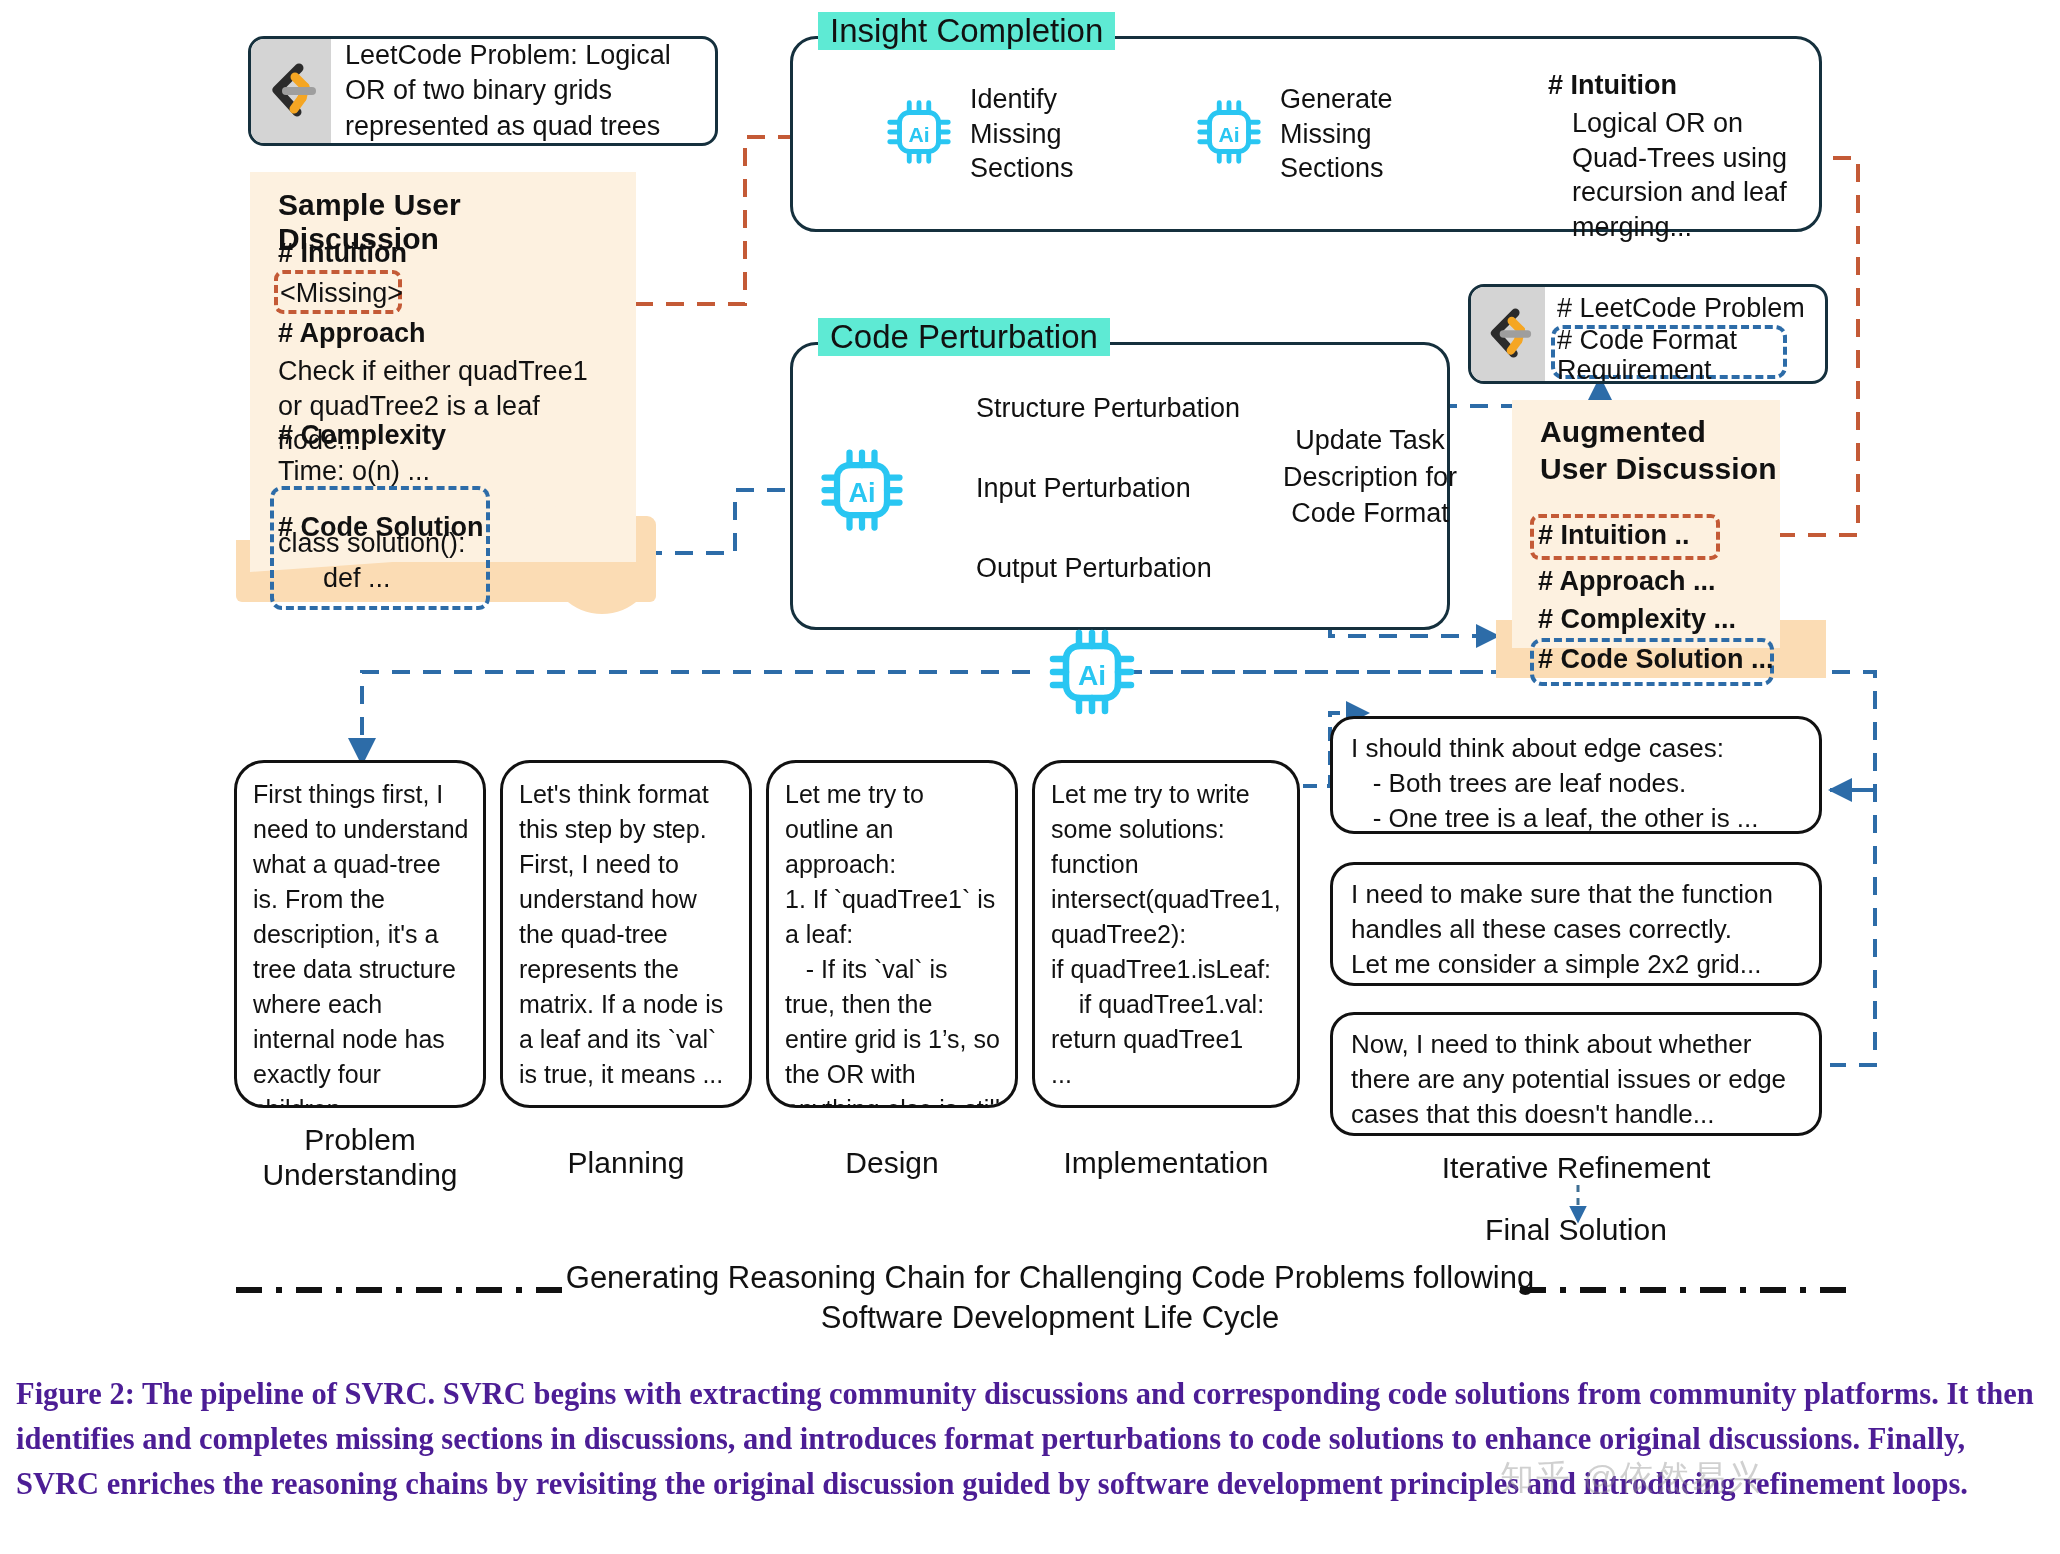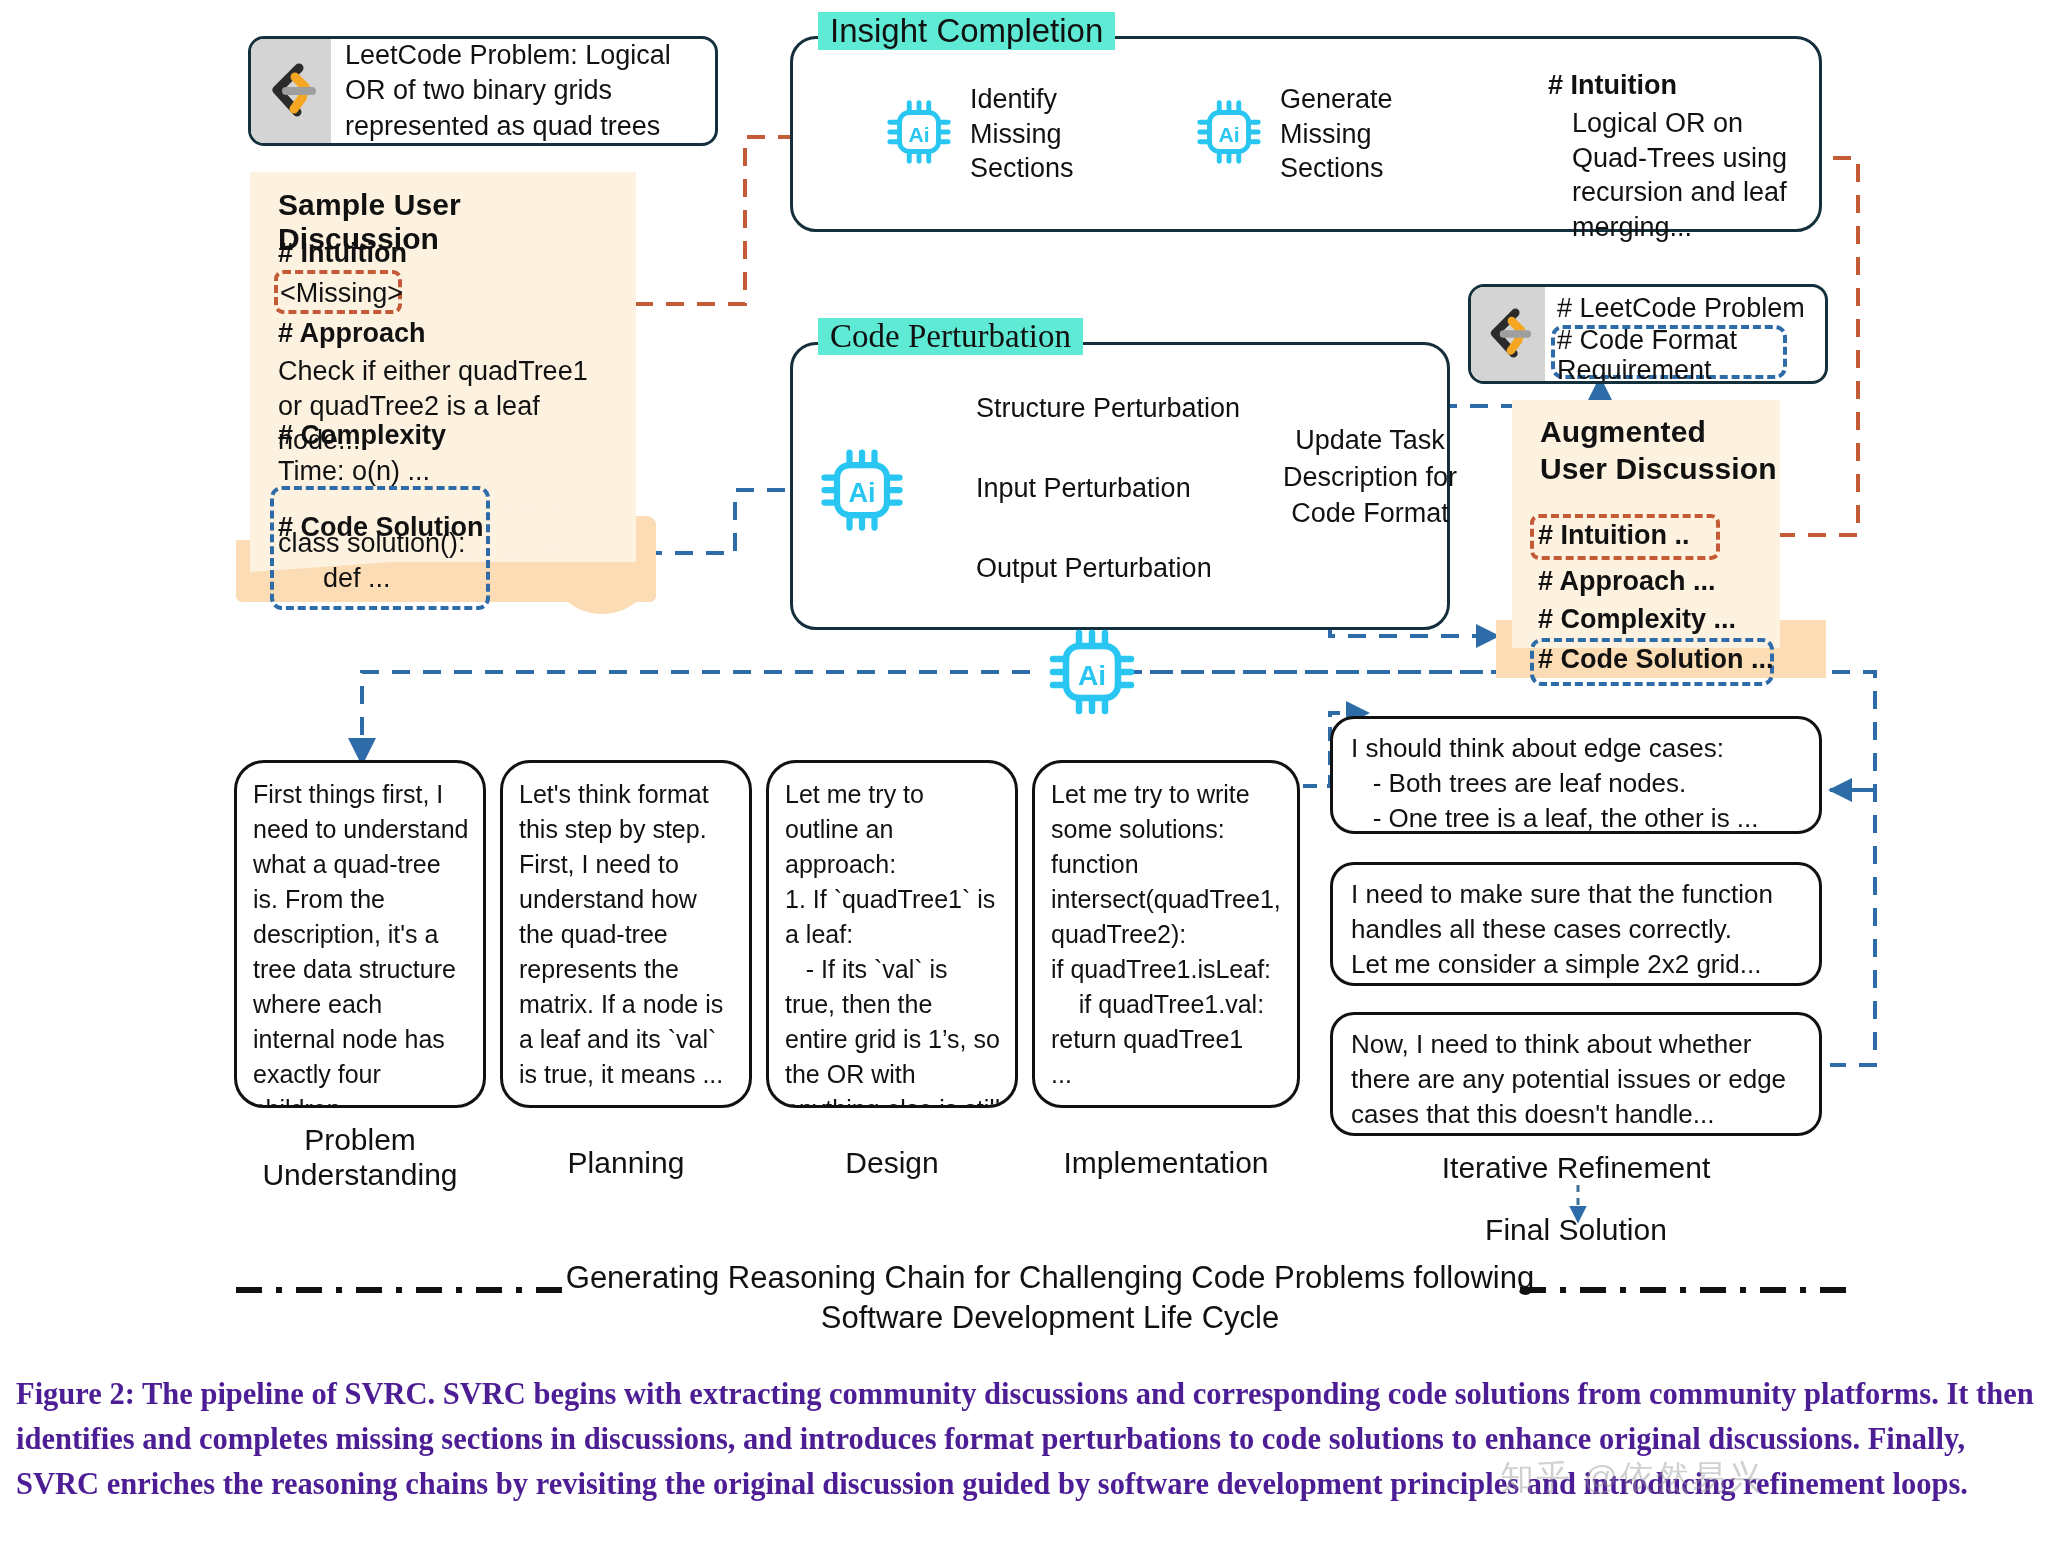--- a/index.html
+++ b/index.html
@@ -174,21 +174,21 @@
     </span>
     <span class="sec-body" style="white-space:pre-line;font-size:27px;">Generate
 Missing
 Sections</span>
   </div>
 
   <div class="abs sec-head" style="left:1548px;top:70px;"># Intuition</div>
   <div class="abs sec-body" style="left:1572px;top:106px;width:242px;">Logical OR on Quad-Trees using recursion and leaf merging...</div>
 
   <div class="abs rbox" style="left:790px;top:342px;width:660px;height:288px;"></div>
-  <div class="grouplabel" style="left:818px;top:318px;font-family:Liberation Serif, serif;">Code Perturbation</div>
+  <div class="grouplabel" style="left:818px;top:318px;">Code Perturbation</div>
 
   <div class="abs" style="left:812px;top:440px;">
     <svg width="100" height="100" viewBox="0 0 48 48">
       <rect x="12" y="12" width="24" height="24" rx="6" fill="none" stroke="#29c6f2" stroke-width="3"></rect>
       <g stroke="#29c6f2" stroke-width="3" stroke-linecap="round">
         <path d="M18,12 V6 M24,12 V6 M30,12 V6 M18,36 V42 M24,36 V42 M30,36 V42"></path>
         <path d="M12,18 H6 M12,24 H6 M12,30 H6 M36,18 H42 M36,24 H42 M36,30 H42"></path>
       </g>
       <text x="24" y="30" font-size="13" font-weight="bold" fill="#29c6f2" text-anchor="middle" font-family="Liberation Sans, sans-serif">Ai</text>
     </svg>

